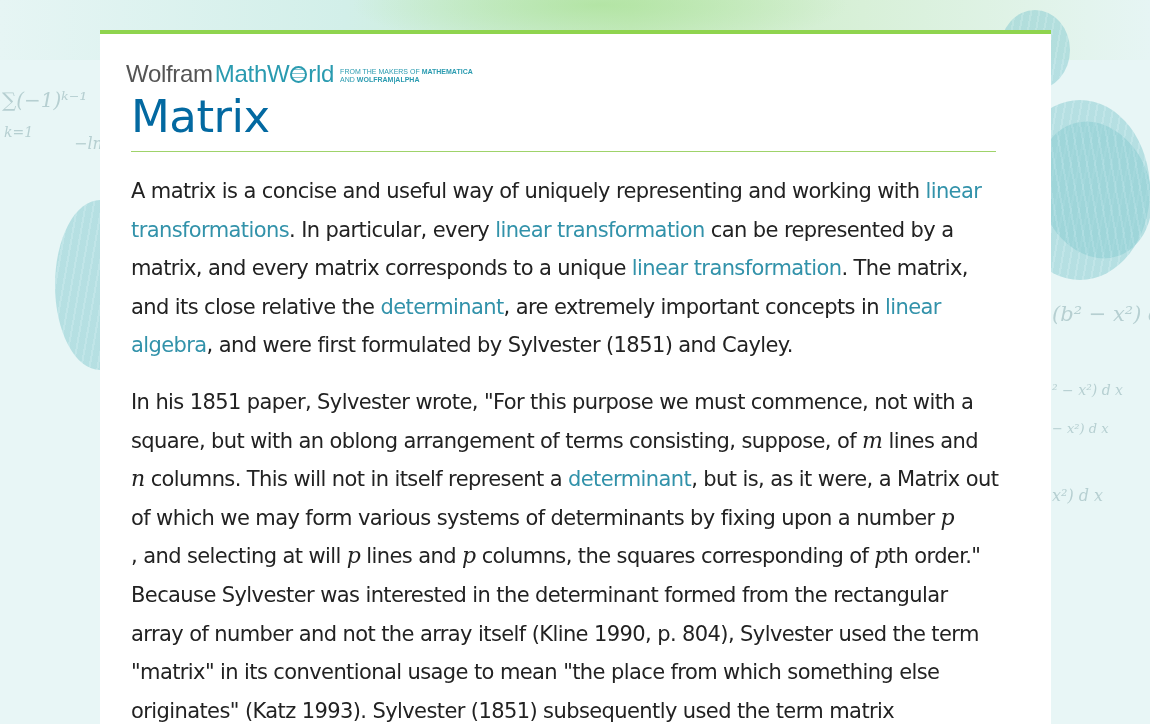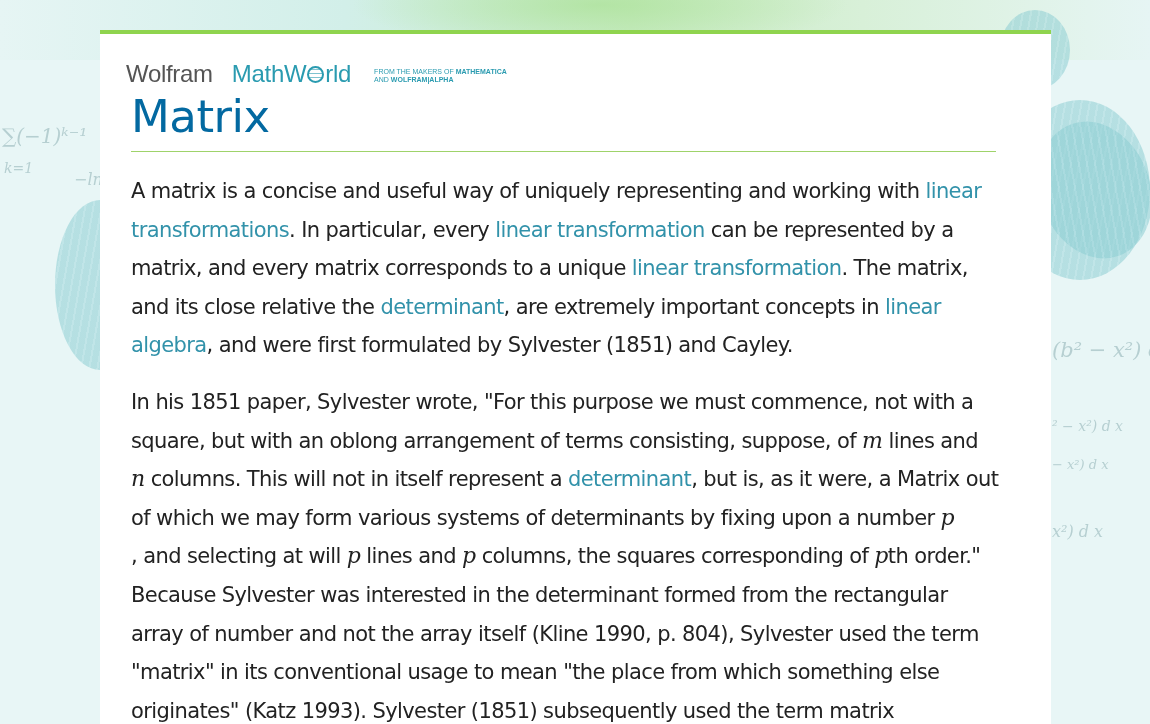--- a/index.html
+++ b/index.html
@@ -11,32 +11,32 @@
   .bg-top {
     position:absolute; left:0; top:0; width:1150px; height:60px;
     background: linear-gradient(90deg, #e6f5f4 0%, #d2efe9 30%, #c9ecc4 55%, #d8f0d8 75%, #e6f5f4 100%);
   }
   .bg-glow {
     position:absolute; left:350px; top:-40px; width:500px; height:90px; border-radius:50%;
     background: radial-gradient(ellipse at center, rgba(170,225,150,0.7), rgba(200,235,200,0) 70%);
   }
   .bg-formula {
     position:absolute; color: rgba(140,175,178,0.55);
-    font-family: "DejaVu Serif", serif; font-style: italic; white-space:nowrap;margin-top:36px;
+    font-family: "DejaVu Serif", serif; font-style: italic; white-space:nowrap;
   }
   .shape {
     position:absolute; border-radius:50%;
     background: repeating-linear-gradient(100deg, rgba(140,205,210,0.55) 0 6px, rgba(160,215,220,0.55) 6px 8px);
   }
   .card {
     position:absolute; left:100px; top:30px; width:951px; height:720px;
     background:#fff; border-top:4px solid #8fd44e;
   }
   .logo {
-    position:absolute; left:26px; top:26px; display:flex; align-items:flex-end; gap:19px;
+    position:absolute; left:26px; top:26px; display:flex; align-items:flex-end; gap:2px;
   }
   .logo-wolfram { font-family:"Liberation Sans", sans-serif; font-size:24px; color:#555; letter-spacing:-0.3px; }
   .logo-math { font-family:"Liberation Sans", sans-serif; font-size:24px; color:#2a9bb0; letter-spacing:-0.3px; }
   .globe {
     display:inline-block; width:17px; height:17px; border:2px solid #2a9bb0; border-radius:50%;
     box-sizing:border-box; margin:0 1px -1px 1px; position:relative;
     background: repeating-linear-gradient(0deg, transparent 0 3px, rgba(42,155,176,0.6) 3px 4px);
   }
   .logo-tag {
     font-family:"Liberation Sans", sans-serif; font-size:7px; line-height:8px; color:#2a9bb0;

